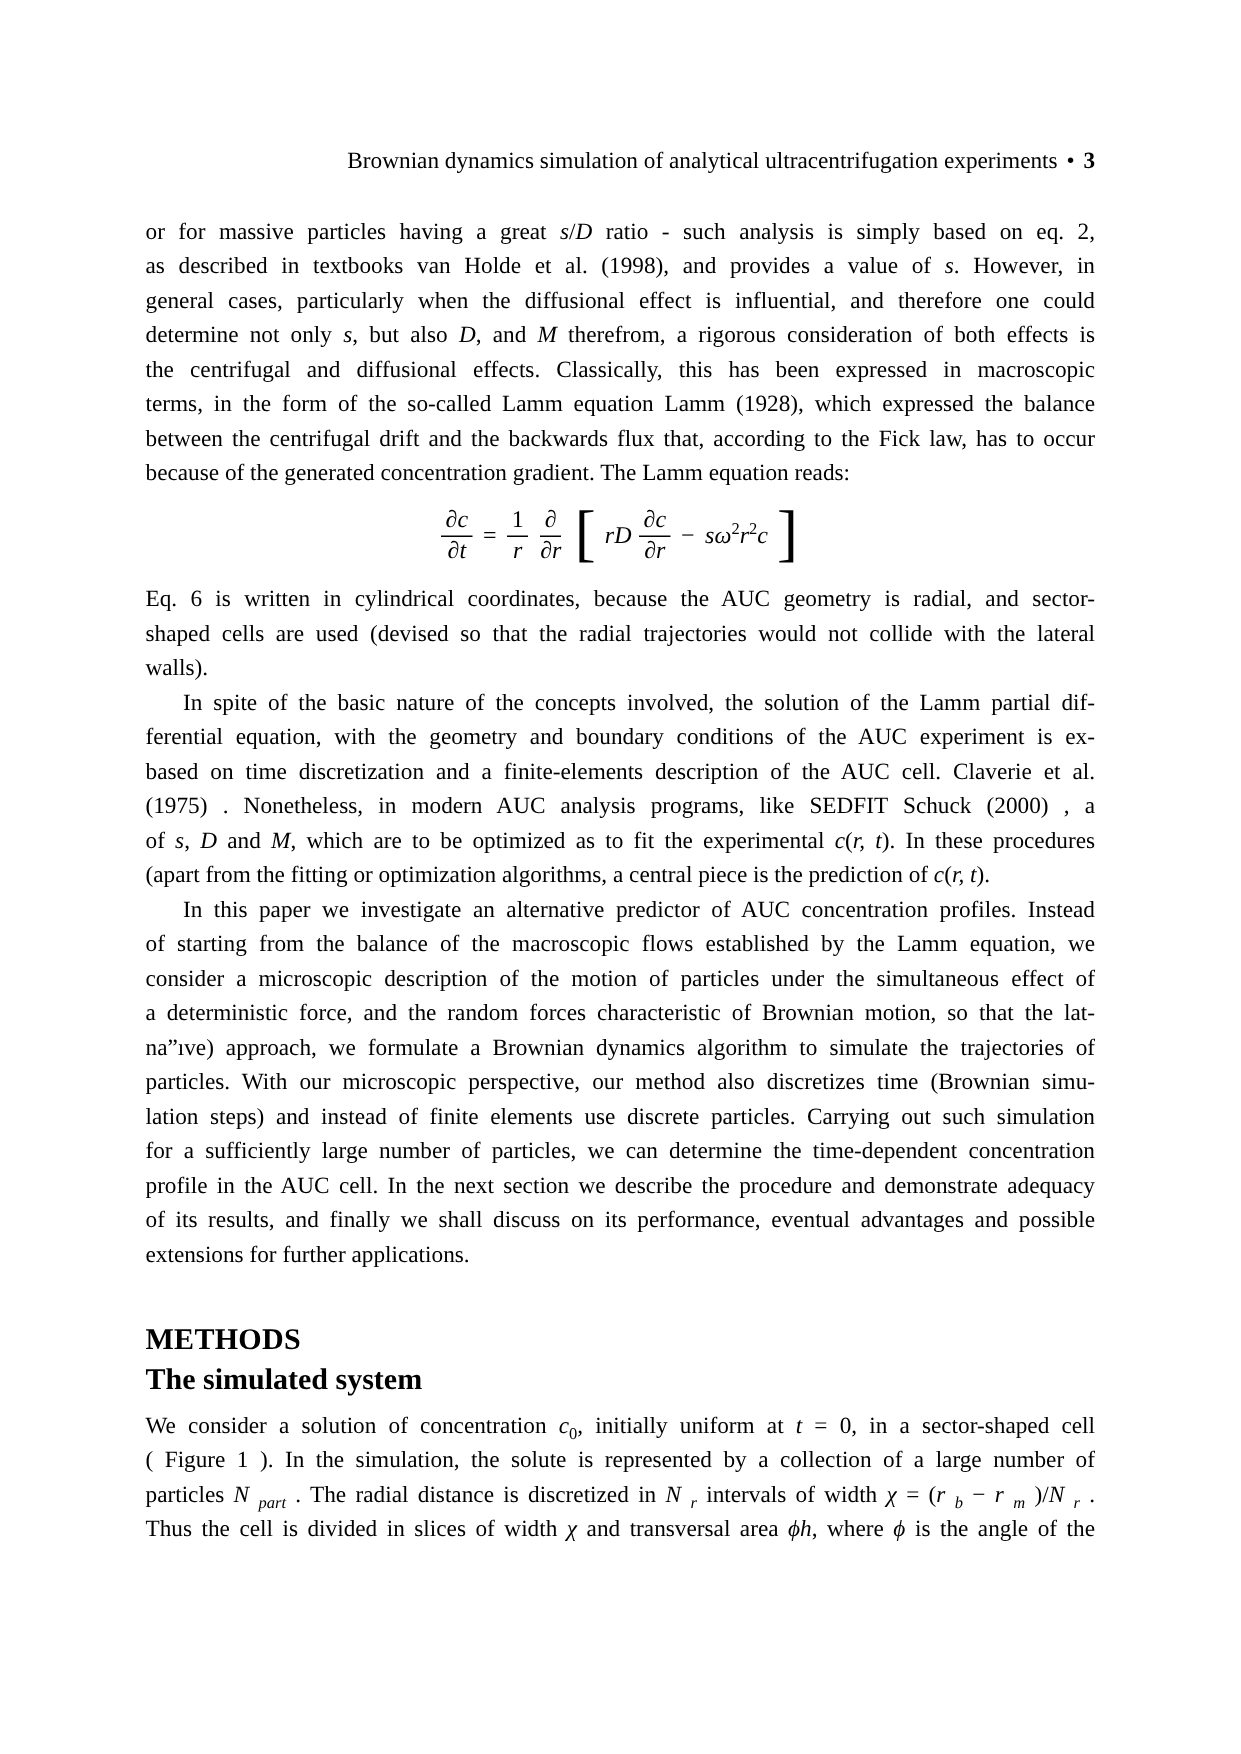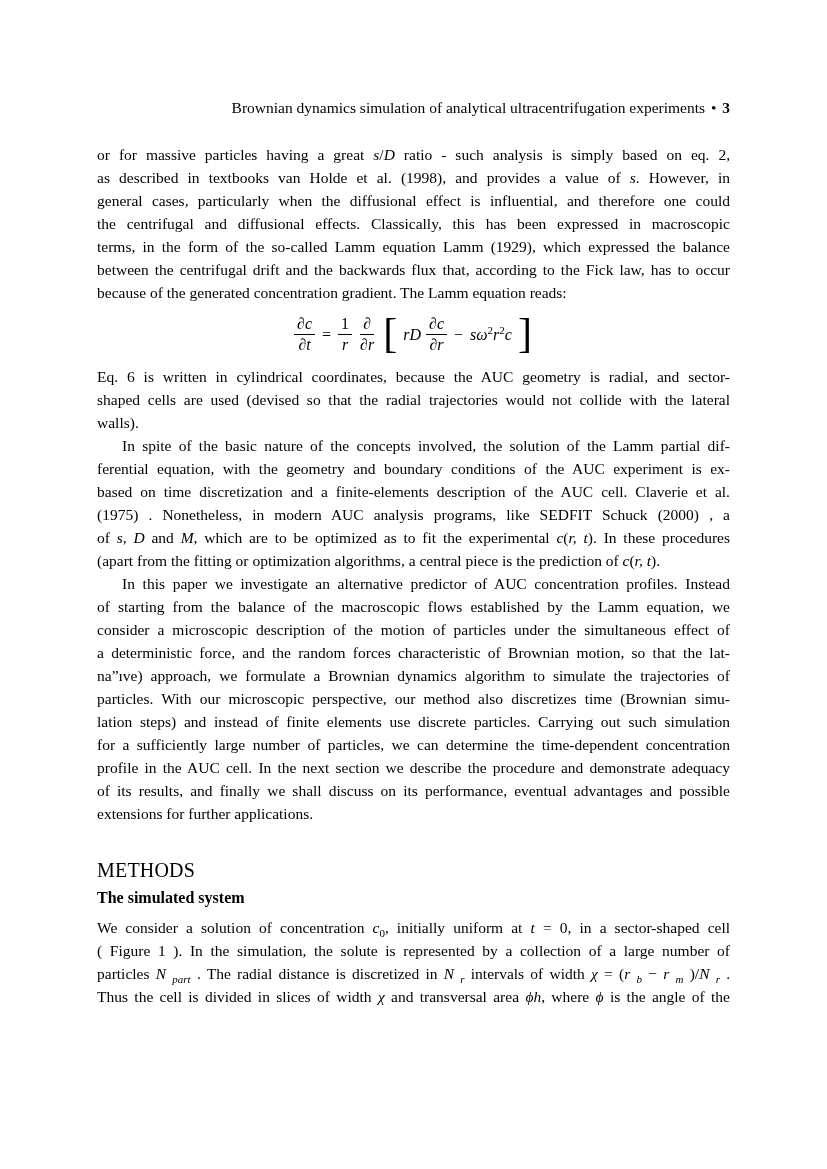--- a/index.html
+++ b/index.html
@@ -25,43 +25,44 @@
     width:633px; height:61px;
     display:flex; align-items:center; justify-content:center;
     font-size:16px; gap:5px;
   }
   .frac { display:inline-flex; flex-direction:column; align-items:center; line-height:1.15; }
   .frac .num { padding:0 3px 1px 3px; border-bottom:1px solid #000; text-align:center; }
   .frac .den { padding:1px 3px 0 3px; text-align:center; }
   .bracket { font-size:42px; line-height:1; transform:translateY(-2px); margin:0 1px; font-weight:400; }
   .op { margin:0 2px; }
   .mvar sup { font-size:11px; line-height:0; }
-  .heading-methods { font-size:20px; font-weight:400; line-height:26px; margin-top:32px; letter-spacing:0.2px; }
-  .heading-sub { font-size:16px; font-weight:700; line-height:19px; margin-top:5px; }
+  .heading-methods { font-size:20px; font-weight:700; line-height:26px; margin-top:32px; letter-spacing:0.2px; }
+  .heading-sub { font-size:20px; font-weight:700; line-height:19px; margin-top:5px; }
   .para.last-block { margin-top:9px; }
   i { font-style:italic; }
   sub { font-size:11px; line-height:0; }
 </style>
 </head>
 <body>
 
 <div class="page">
 
   <div class="running-head">
     <span>Brownian dynamics simulation of analytical ultracentrifugation experiments</span>
     <span class="bullet">•</span>
     <span class="pagenum">3</span>
   </div>
 
   <div class="para">
     <div class="line">or for massive particles having a great <i>s</i>/<i>D</i> ratio - such analysis is simply based on eq. 2,</div>
     <div class="line">as described in textbooks van Holde et al. (1998), and provides a value of <i>s</i>. However, in</div>
     <div class="line">general cases, particularly when the diffusional effect is influential, and therefore one could</div>
+    <div class="line">determine not only <i>s</i>, but also <i>D</i>, and <i>M</i> therefrom, a rigorous consideration of both effects is</div>
     <div class="line">the centrifugal and diffusional effects. Classically, this has been expressed in macroscopic</div>
-    <div class="line">terms, in the form of the so-called Lamm equation Lamm (1929), which expressed the balance</div>
+    <div class="line">terms, in the form of the so-called Lamm equation Lamm (1928), which expressed the balance</div>
     <div class="line">between the centrifugal drift and the backwards flux that, according to the Fick law, has to occur</div>
     <div class="line last">because of the generated concentration gradient. The Lamm equation reads:</div>
   </div>
 
   <div class="equation">
     <span class="frac">
       <span class="num"><i>∂c</i></span>
       <span class="den"><i>∂t</i></span>
     </span>
     <span class="op">=</span>

